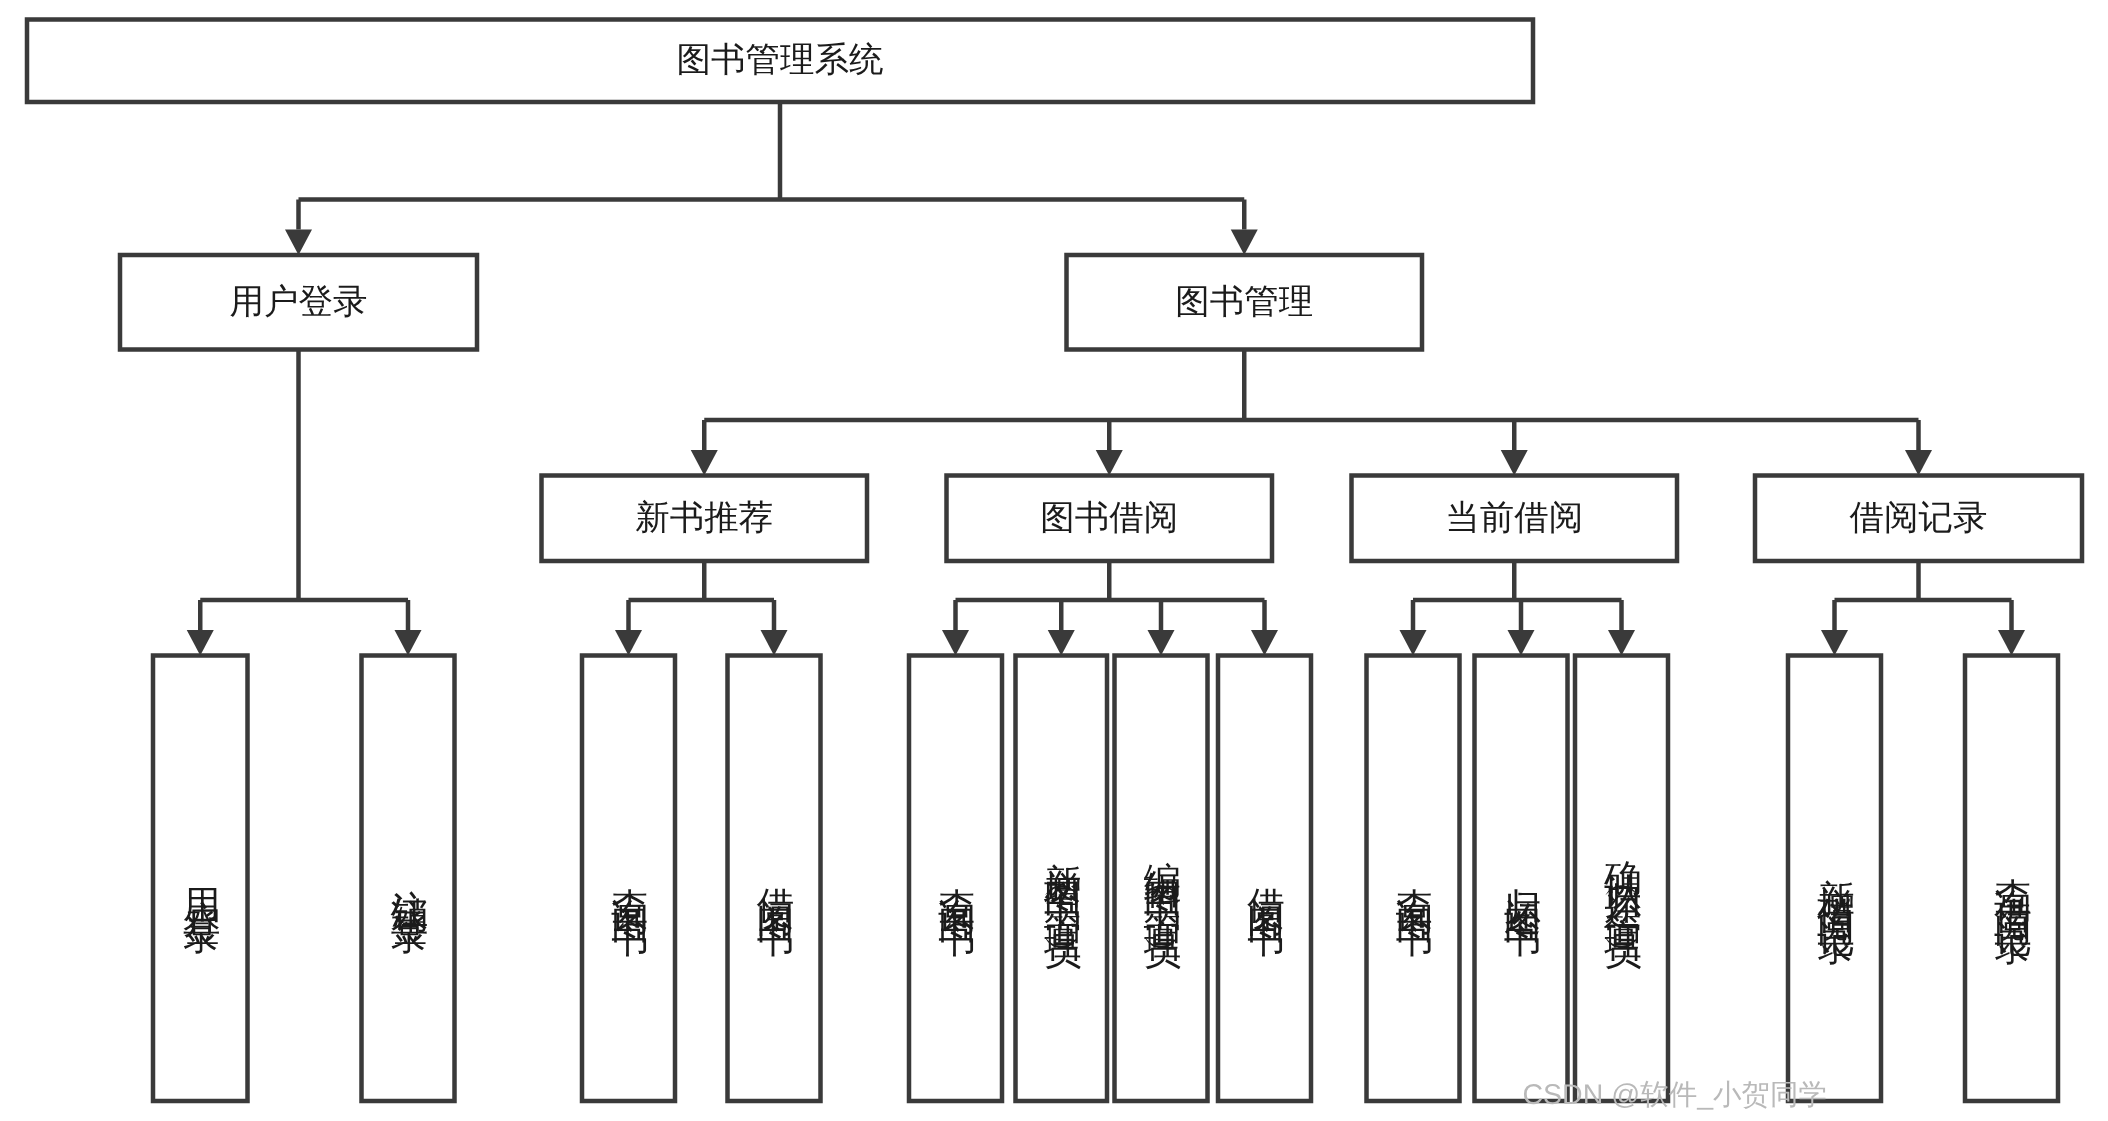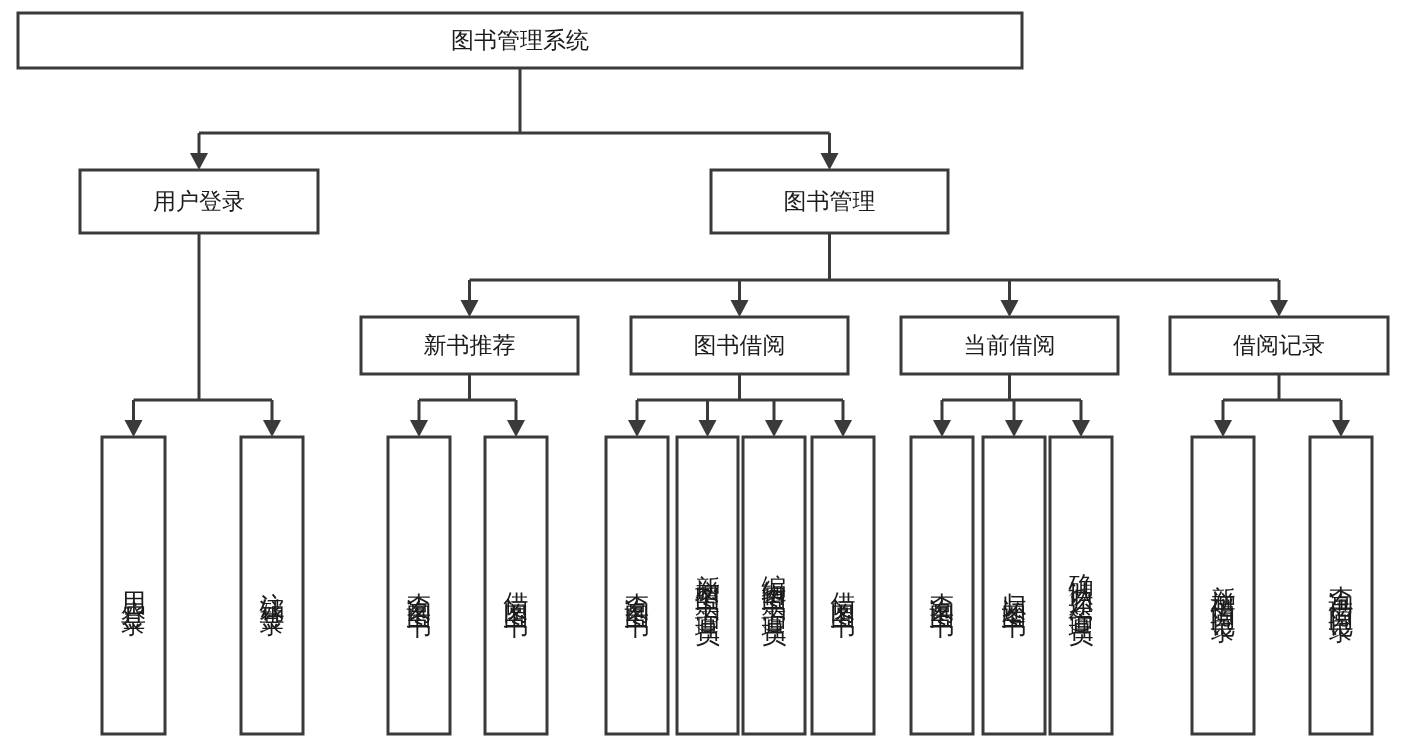--- a/index.html
+++ b/index.html
@@ -174,13 +174,14 @@
       <div class="leaf-label" style="left: 606px; top: 445px; width: 62px; height: 281px; display: flex; align-items: center; justify-content: center;">查询图书</div>
       <div class="leaf-label" style="left: 677px; top: 445px; width: 61px; height: 281px; display: flex; align-items: center; justify-content: center;">新增图书（管理员）</div>
       <div class="leaf-label" style="left: 743px; top: 445px; width: 62px; height: 281px; display: flex; align-items: center; justify-content: center;">编辑图书（管理员）</div>
       <div class="leaf-label" style="left: 812px; top: 445px; width: 62px; height: 281px; display: flex; align-items: center; justify-content: center;">借阅图书</div>
       <div class="leaf-label" style="left: 911px; top: 445px; width: 62px; height: 281px; display: flex; align-items: center; justify-content: center;">查询图书</div>
       <div class="leaf-label" style="left: 983px; top: 445px; width: 62px; height: 281px; display: flex; align-items: center; justify-content: center;">归还图书</div>
       <div class="leaf-label" style="left: 1050px; top: 445px; width: 62px; height: 281px; display: flex; align-items: center; justify-content: center;">确认归还（管理员）</div>
       <div class="leaf-label" style="left: 1192px; top: 445px; width: 62px; height: 281px; display: flex; align-items: center; justify-content: center;">新增借阅记录</div>
       <div class="leaf-label" style="left: 1310px; top: 445px; width: 62px; height: 281px; display: flex; align-items: center; justify-content: center;">查询借阅记录</div>
     </div>
+  <div class="watermark">CSDN @软件_小贺同学</div>
 </div>
 
 </body></html>

